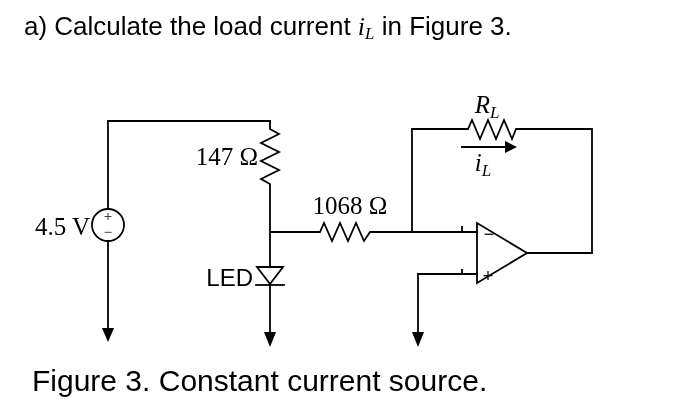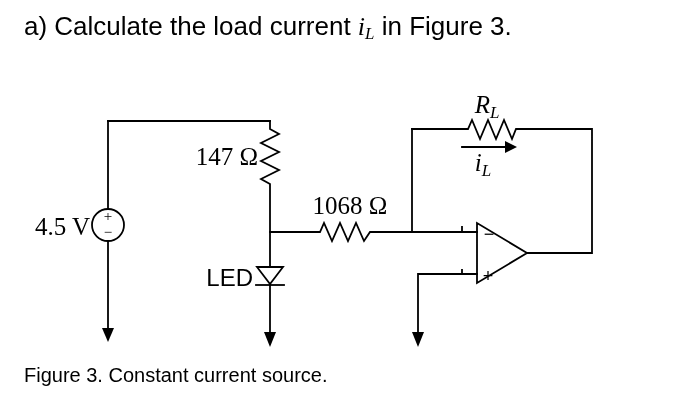--- a/index.html
+++ b/index.html
@@ -31,23 +31,23 @@
   }
   .math-sub {
     font-family: "Liberation Serif", serif;
     font-style: italic;
     font-size: 0.65em;
     position: relative;
     top: 0.22em;
   }
   .caption {
     position: absolute;
-    left: 24px;
+    left: 32px;
     top: 364px;
-    font-size: 20px;
+    font-size: 30px;
     color: #000000;
     white-space: nowrap;
   }
   svg.circuit {
     position: absolute;
     left: 0;
     top: 0;
   }
   .wire {
     fill: none;

